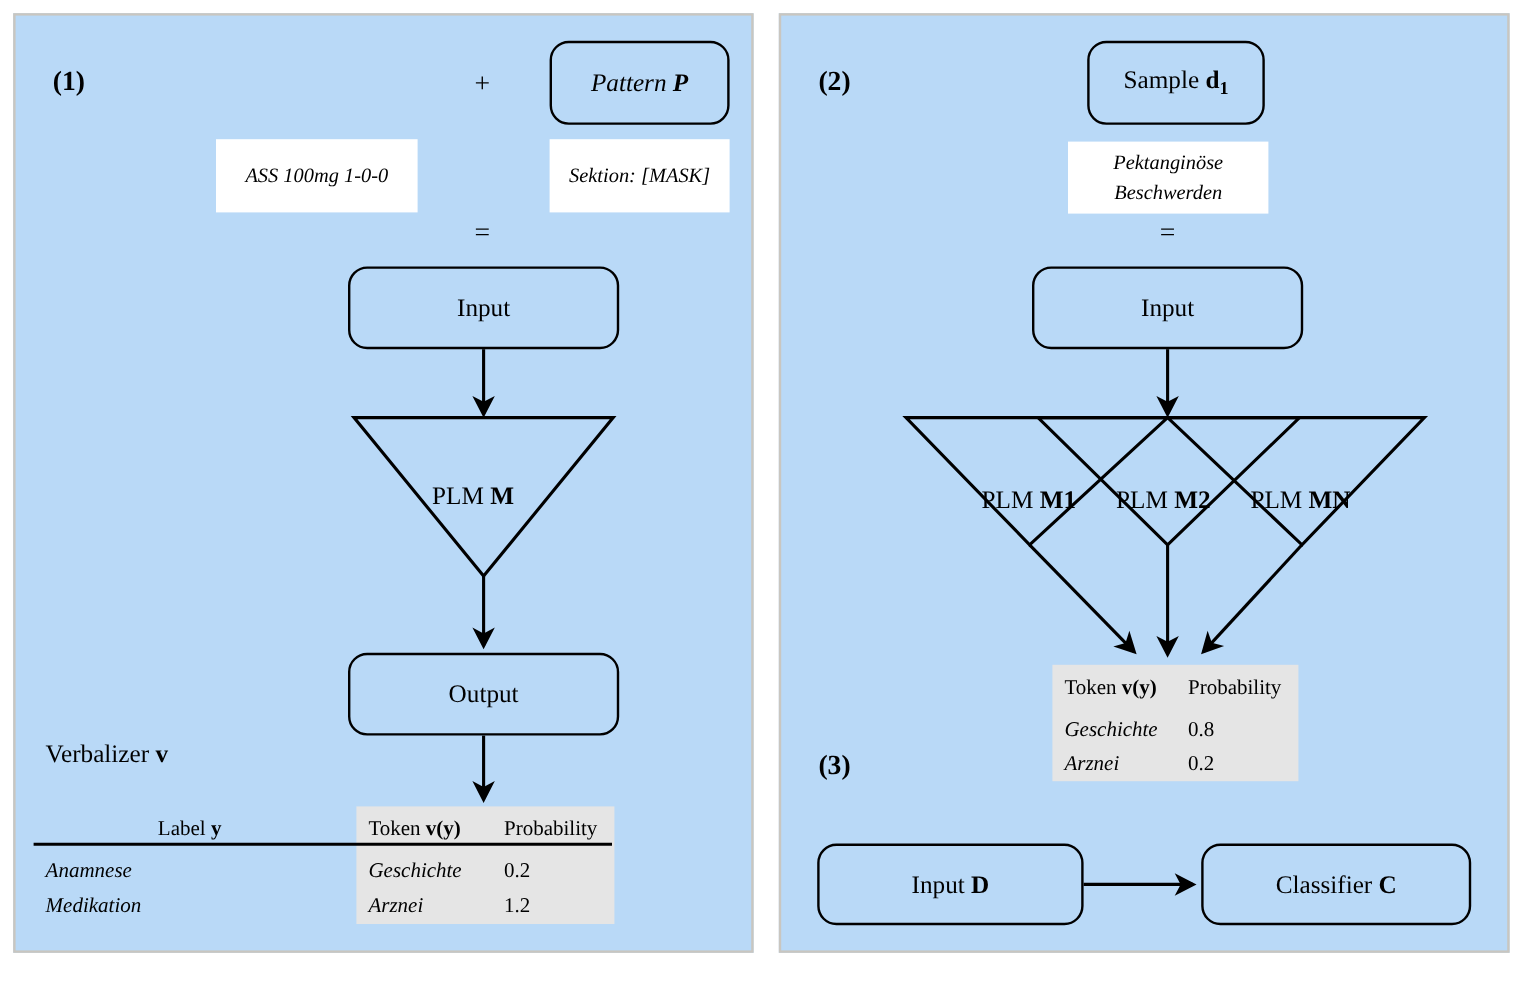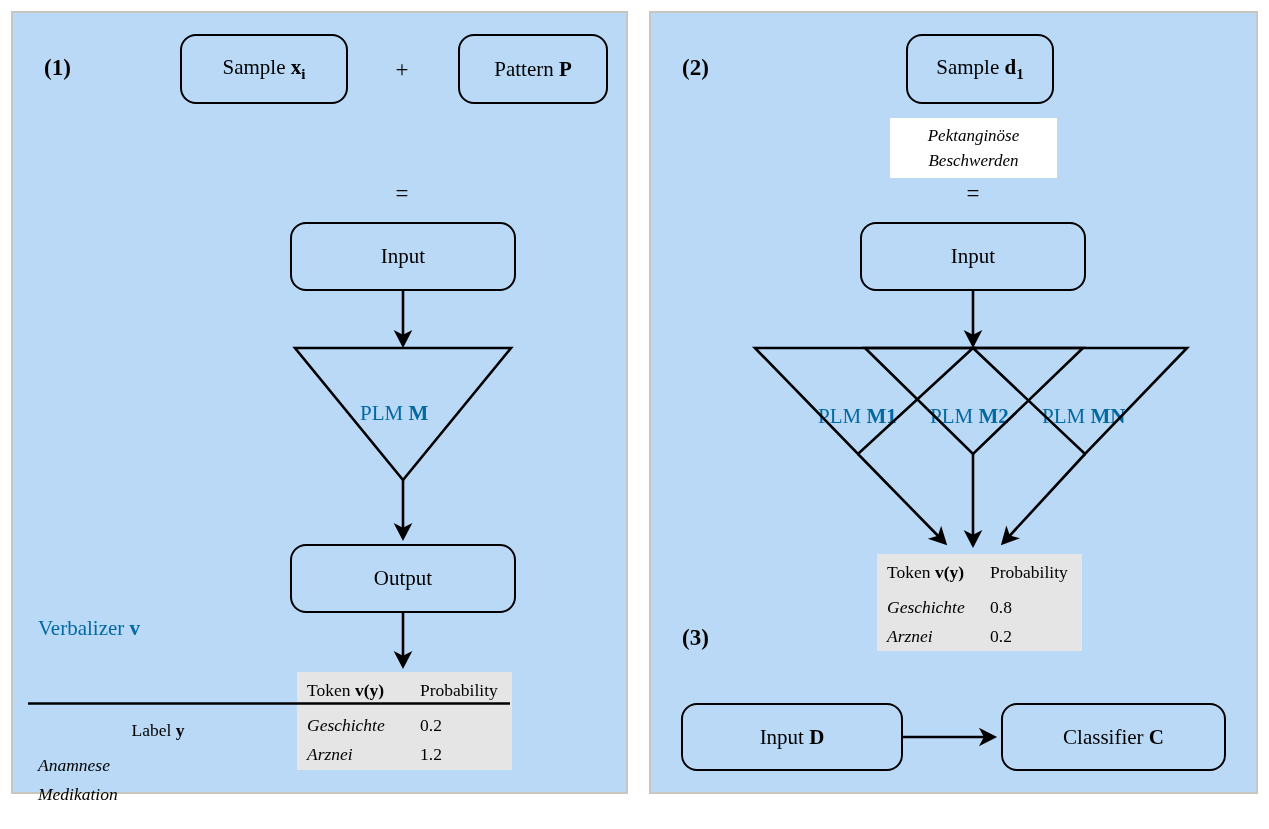--- a/index.html
+++ b/index.html
@@ -77,21 +77,21 @@
     font-size: 23px;
     color: #000;
     line-height: 1;
     text-align: center;
     white-space: nowrap;
   }
 
   .plain-text {
     position: absolute;
     font-size: 21px;
-    color: #0369a1;
+    color: #000000;
     line-height: 1;
     white-space: nowrap;
   }
 
   
   .tbl {
     position: absolute;
     box-sizing: border-box;
     background: #e5e5e5;
     font-size: 17.5px;
@@ -107,21 +107,21 @@
   .tbl .hdr td { padding-bottom: 7px; padding-top: 6px; }
   .tbl .row td { padding-top: 7px; padding-bottom: 1px; font-style: italic; }
   .tbl .row td.num { font-style: normal; }
 
   .verb-tbl {
     position: absolute;
     background: transparent;
     font-size: 17.5px;
     color: #000;
   }
-  .verb-tbl table { border-collapse: collapse; margin-top: 40px; }
+  .verb-tbl table { border-collapse: collapse; }
   .verb-tbl td {
     padding: 0;
     text-align: left;
     font-weight: normal;
     white-space: nowrap;
   }
   .verb-tbl .hdr td { padding-bottom: 7px; padding-top: 6px; text-align:center; }
   .verb-tbl .row td { padding-top: 7px; padding-bottom: 1px; font-style: italic; }
 
   svg.overlay {
@@ -134,30 +134,33 @@
 </style>
 </head>
 <body>
 
 <div id="stage">
 
   <div class="panel" id="panel-1"></div>
 
   <div class="step-label" style="left:44px; top:56px;">(1)</div>
 
-  <div class="rbox" id="l-sample" style="left:180px; top:34px; width:168px; height:70px;">
-    <span><span>Sample </span><b class="bold">x</b><b class="bold sub">i</b></span>
-  </div>
 
   <div class="op" style="left:390px; top:58px; width:24px;">+</div>
 
-  <div class="rbox" id="l-pattern" style="left:458px; top:34px; width:150px; height:70px;">
+  <div class="rbox" id="l-pattern" style="left:458px; top:34px; width:150px; height:70px;font-style:italic;">
     <span><span>Pattern </span><b class="bold">P</b></span>
   </div>
 
+  <div class="wbox" style="left:180px; top:116px; width:168px; height:61px;">
+    <span>ASS 100mg 1-0-0</span>
+  </div>
+  <div class="wbox" style="left:458px; top:116px; width:150px; height:61px;">
+    <span>Sektion: [MASK]</span>
+  </div>
 
   <div class="op" style="left:390px; top:182px; width:24px;">=</div>
 
   <div class="rbox" id="l-input" style="left:290px; top:222px; width:226px; height:69px;">
     <span>Input</span>
   </div>
 
   <div class="plain-text" style="left:360px; top:403px;"><span>PLM </span><b class="bold">M</b></div>
 
   <div class="rbox" id="l-output" style="left:290px; top:544px; width:226px; height:69px;">

